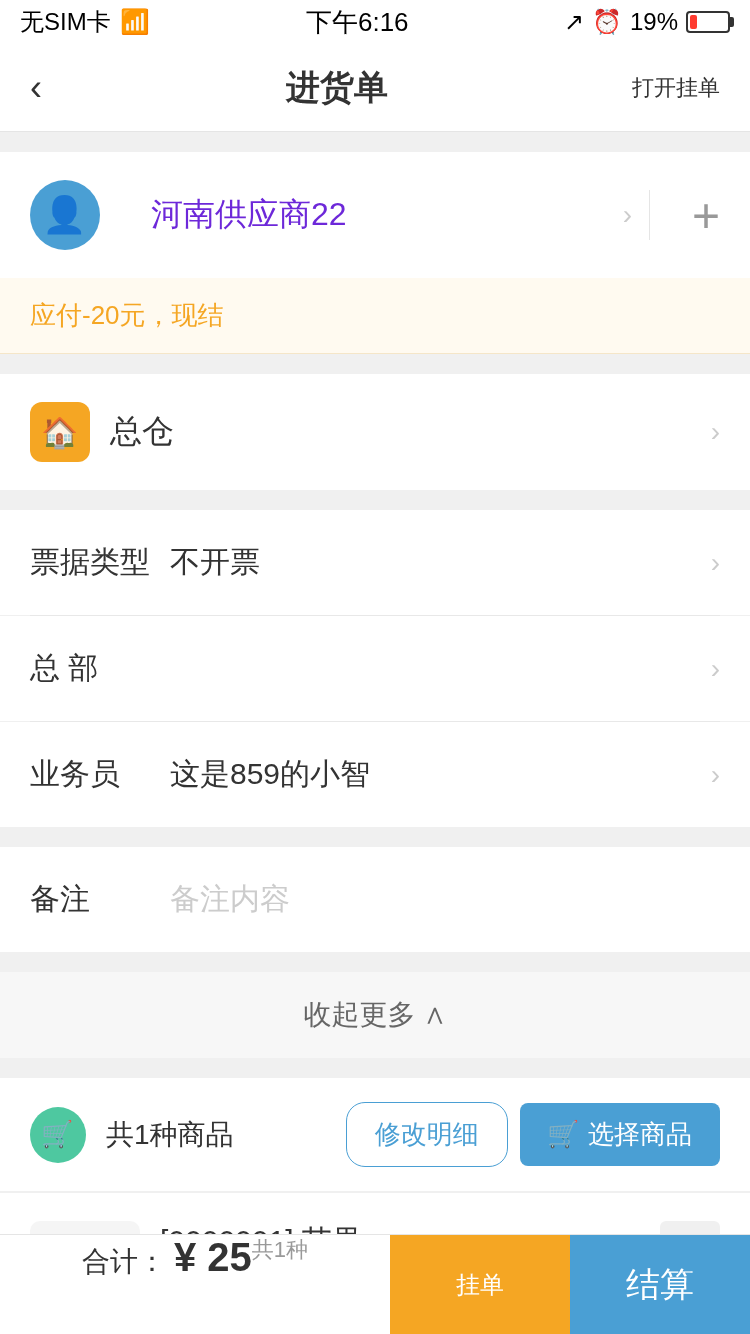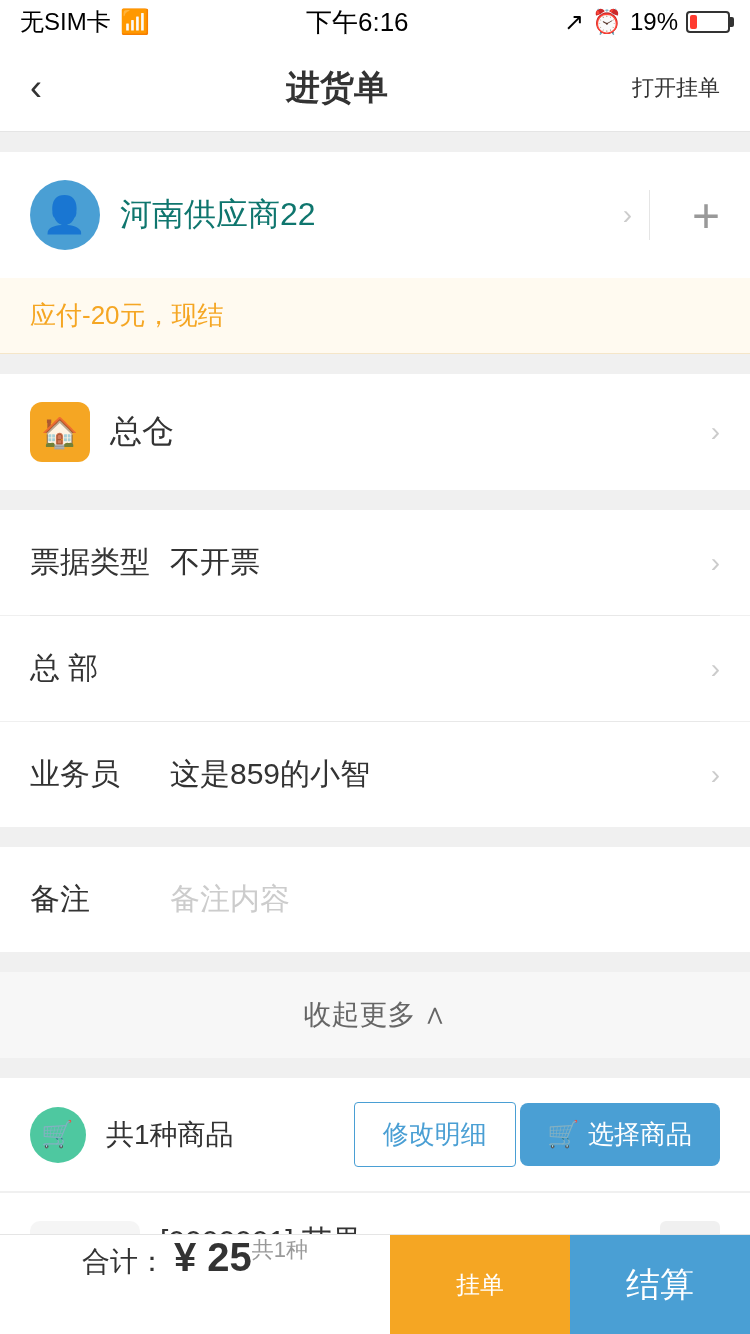--- a/index.html
+++ b/index.html
@@ -65,21 +65,21 @@
       position: relative;
     }
     .supplier-avatar {
       width: 70px; height: 70px; border-radius: 50%;
       background: #4a9fd4;
       display: flex; align-items: center; justify-content: center;
       margin-right: 20px; flex-shrink: 0;
       color: #fff; font-size: 36px;
     }
     .supplier-name {
-      font-size: 32px; color: #0f766e; flex: 1;
+      font-size: 32px; color: #6d28d9; flex: 1; margin-left: 31px;
     }
     .supplier-chevron { font-size: 28px; color: #ccc; margin-right: 30px; }
     .supplier-divider {
       width: 1px; height: 50px; background: #e5e5e5;
       position: absolute; right: 100px; top: 50%; transform: translateY(-50%);
     }
     .supplier-add { font-size: 48px; color: #999; margin-left: 30px; cursor: pointer; }
 
     
     .notice-banner {
@@ -140,23 +140,23 @@
     }
     .products-icon {
       width: 56px; height: 56px; border-radius: 50%;
       background: #4ec8a0;
       display: flex; align-items: center; justify-content: center;
       margin-right: 20px; color: #fff; font-size: 26px;
     }
     .products-count { font-size: 28px; color: #333; flex: 1; }
     .btn-modify {
       border: 1.5px solid #4a9fd4; color: #4a9fd4;
-      background: #fff; border-radius: 4px;
+      background: #fff; border-radius: 19px;
       padding: 14px 28px; font-size: 26px;
-      margin-right: 4px; cursor: pointer;
+      margin-right: 12px; cursor: pointer;
     }
     .btn-select {
       background: #4a9fd4; color: #fff;
       border: none; border-radius: 8px;
       padding: 14px 28px; font-size: 26px;
       display: flex; align-items: center; gap: 8px; cursor: pointer;
     }
 
     
     .product-item {

